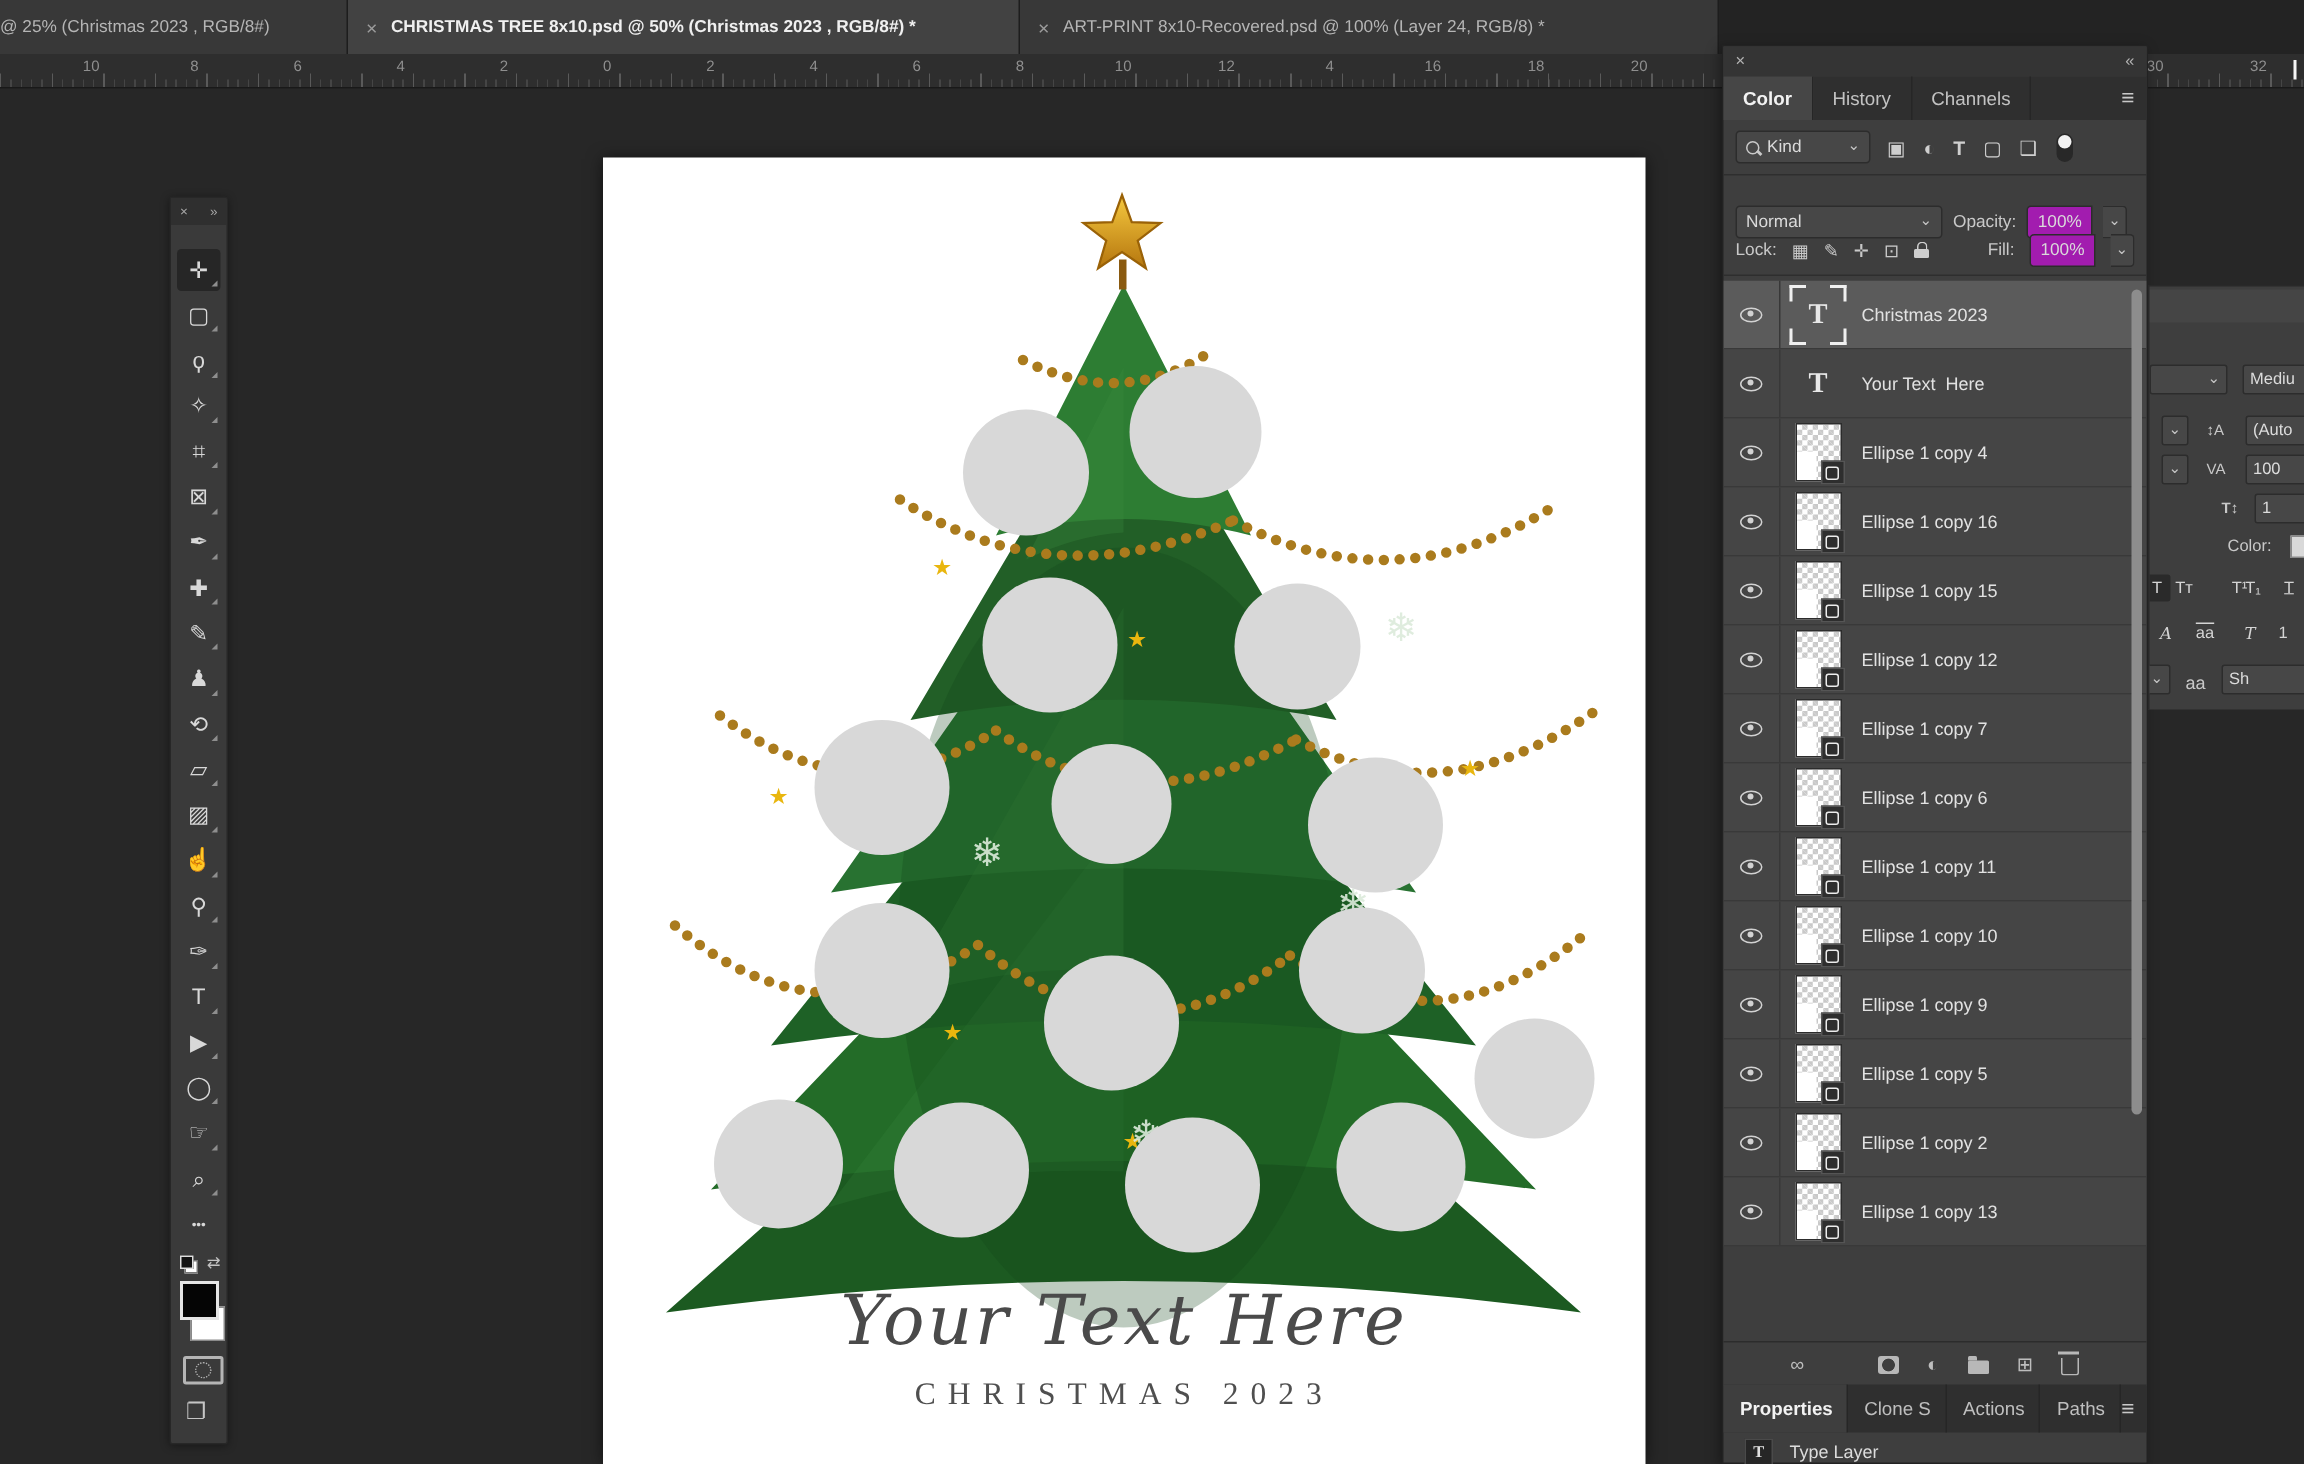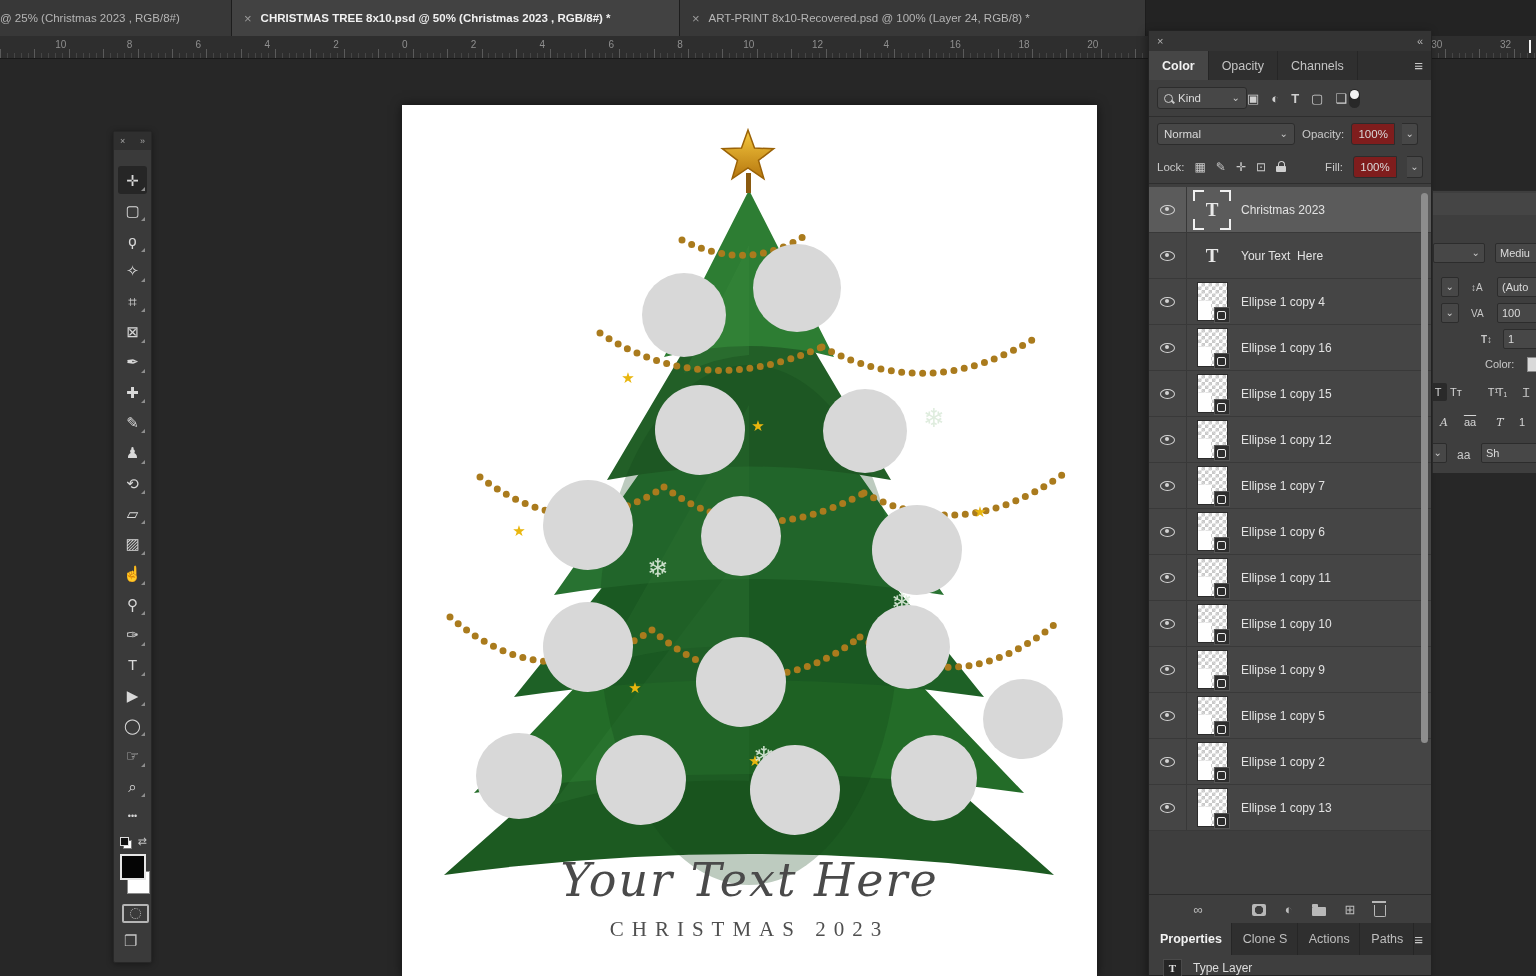--- a/index.html
+++ b/index.html
@@ -64,39 +64,39 @@
   
   .layers-panel{position:absolute;left:1148px;top:30px;width:284px;height:946px;background:#3e3e3e;
            border:1px solid #222;box-sizing:border-box;box-shadow:-2px 2px 8px rgba(0,0,0,.35);}
   .lp-head{position:absolute;left:0;top:0;width:100%;height:20px;background:#343434;color:#b5b5b5;
            font-size:11px;display:flex;align-items:center;justify-content:space-between;padding:0 8px;box-sizing:border-box;}
   .lp-tabs{position:absolute;left:0;top:20px;width:100%;height:29px;background:#2f2f2f;display:flex;align-items:stretch;}
   .lp-tab{display:flex;align-items:center;padding:0 13px;font-size:12.5px;color:#c3c3c3;border-right:1px solid #262626;}
   .lp-tab.active{background:#464646;color:#f2f2f2;font-weight:bold;}
   .lp-burger{margin-left:auto;color:#c9c9c9;font-size:15px;display:flex;align-items:center;padding-right:8px;}
   .lp-filter{position:absolute;left:0;top:49px;width:100%;height:37px;display:flex;align-items:center;
-           padding:0 8px;box-sizing:border-box;border-bottom:1px solid #2e2e2e;}
+           padding:0 8px;gap:11px;box-sizing:border-box;border-bottom:1px solid #2e2e2e;}
   .kind-box{width:90px;height:22px;background:#474747;border:1px solid #2c2c2c;border-radius:3px;
            display:flex;align-items:center;gap:5px;padding:0 6px;box-sizing:border-box;}
   .search-icon{width:7px;height:7px;border:1.5px solid #c9c9c9;border-radius:50%;position:relative;flex:none;}
   .search-icon::after{content:"";position:absolute;left:6px;top:6px;width:4px;height:1.5px;background:#c9c9c9;transform:rotate(45deg);}
   .kind-box .t{font-size:11.5px;color:#dadada;flex:1;}
   .chev{color:#c9c9c9;font-size:10px;line-height:1;}
   .f-icon{color:#cfcfcf;font-size:13px;line-height:1;}
   .f-icon.tee{font-weight:bold;font-size:13px;}
   .lp-toggle{margin-left:2px;width:11px;height:19px;background:#282828;border-radius:6px;position:relative;}
   .lp-toggle::before{content:"";position:absolute;left:1px;top:1px;width:9px;height:9px;border-radius:50%;background:#f2f2f2;}
-  .lp-blend{position:absolute;left:0;top:86px;width:100%;height:33px;display:flex;align-items:center;
+  .lp-blend{position:absolute;left:0;top:100px;width:100%;height:33px;display:flex;align-items:center;
            padding:0 8px;gap:7px;box-sizing:border-box;}
   .dropdown{height:22px;background:#474747;border:1px solid #2c2c2c;border-radius:3px;display:flex;
            align-items:center;justify-content:space-between;padding:0 6px;box-sizing:border-box;}
   .dd-blend{width:138px;}
   .dropdown .t{font-size:11.5px;color:#dadada;}
   .lbl{font-size:11.5px;color:#c9c9c9;}
-  .val-box{width:44px;height:22px;background:#7f1d1d;border:1px solid #2c2c2c;border-radius:3px 0 0 3px;
+  .val-box{width:44px;height:22px;background:#a21caf;border:1px solid #2c2c2c;border-radius:3px 0 0 3px;
            display:flex;align-items:center;justify-content:center;font-size:11.5px;color:#dadada;box-sizing:border-box;}
   .chev-box{width:16px;height:22px;background:#474747;border:1px solid #2c2c2c;border-left:none;
            border-radius:0 3px 3px 0;display:flex;align-items:center;justify-content:center;box-sizing:border-box;}
   .lp-lock{position:absolute;left:0;top:119px;width:100%;height:34px;display:flex;align-items:center;
            padding:0 8px;gap:10px;box-sizing:border-box;border-bottom:1px solid #2e2e2e;}
   .lock-ic{color:#c9c9c9;font-size:12px;}
   .lock-css{width:10px;height:11px;position:relative;}
   .lock-css::before{content:"";position:absolute;left:1.5px;top:0;width:5px;height:6px;border:1.5px solid #cfcfcf;
            border-bottom:none;border-radius:4px 4px 0 0;}
   .lock-css::after{content:"";position:absolute;left:0;bottom:0;width:10px;height:6px;background:#cfcfcf;border-radius:1px;}
@@ -376,21 +376,21 @@
     <div class="screenmode-icon">❐</div>
   </div>
 
   <div class="layers-panel">
     <div class="lp-head">
       <span>×</span>
       <span>«</span>
     </div>
     <div class="lp-tabs" id="lp-tabs">
         <div class="lp-tab active">Color</div>
-        <div class="lp-tab">Opacity</div>
+        <div class="lp-tab">History</div>
         <div class="lp-tab">Channels</div>
         <span class="lp-burger">≡</span>
       </div>
     <div class="lp-filter">
       <div class="kind-box">
         <span class="search-icon"></span>
         <span class="t">Kind</span>
         <span class="chev">⌄</span>
       </div>
       <span id="filter-icons" style="display:flex;gap:12px;align-items:center;">

